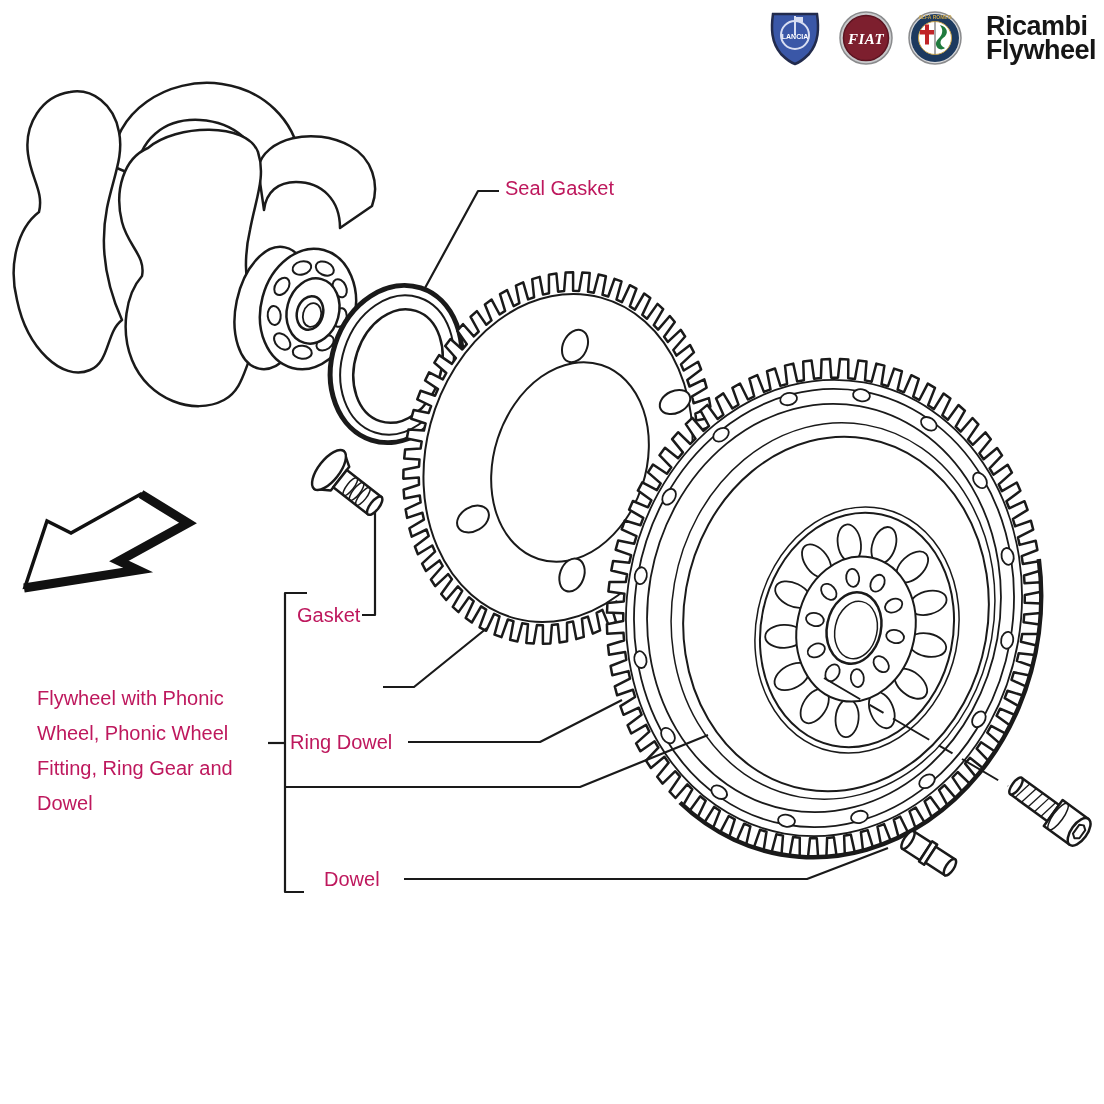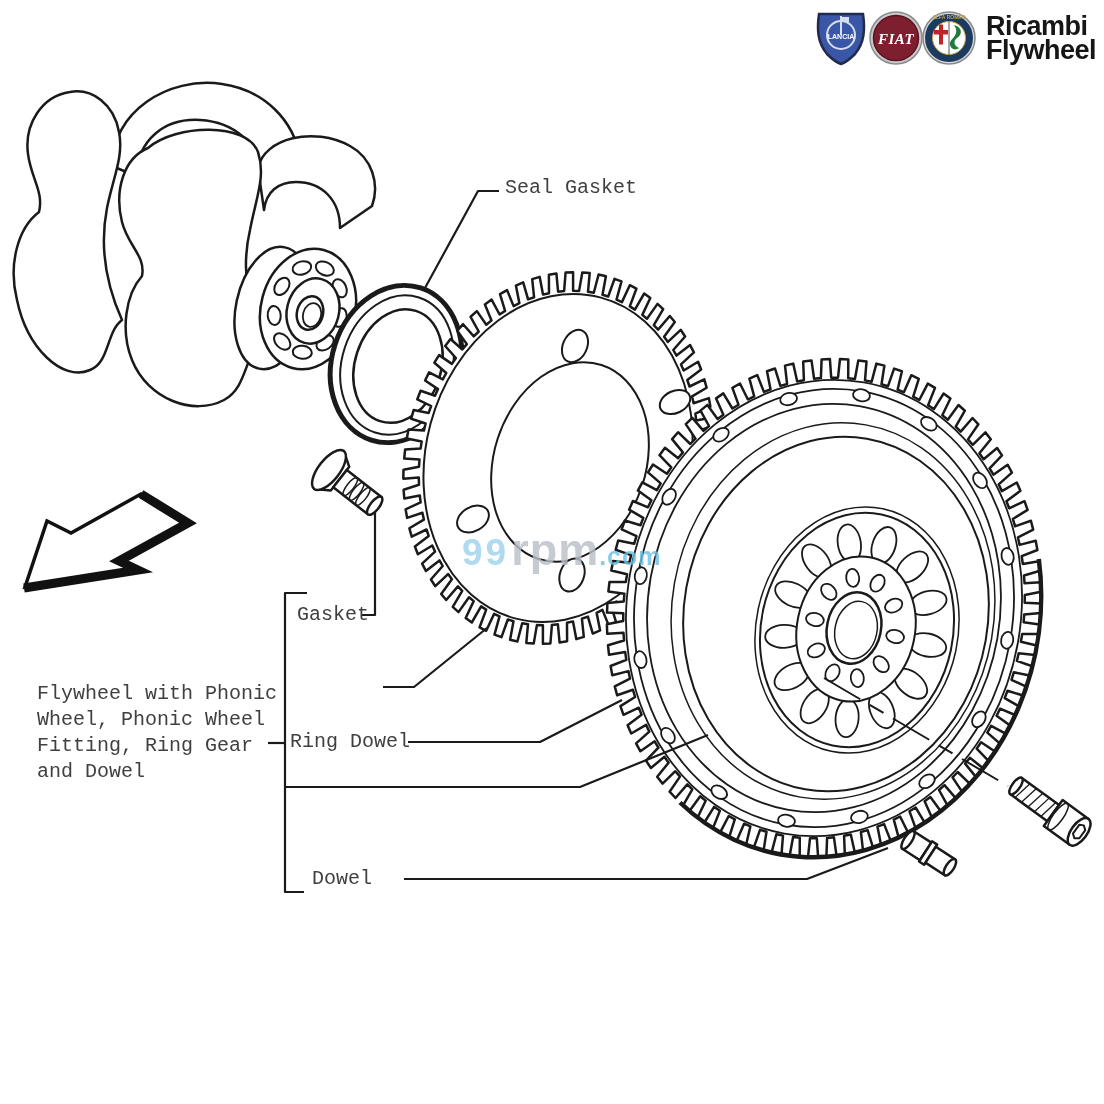--- a/index.html
+++ b/index.html
@@ -4,40 +4,39 @@
 <style>
   html,body{margin:0;padding:0;}
   body{
     width:1104px;height:1104px;position:relative;overflow:hidden;
     background:#ffffff;font-family:"Liberation Sans",sans-serif;
   }
   .stage{position:absolute;inset:0;width:1104px;height:1104px;}
   svg.diagram{position:absolute;left:0;top:0;z-index:1;}
   
   .lbl{
-    position:absolute;z-index:3;color:#404040;font-size:20px;line-height:26px;
+    position:absolute;z-index:3;color:#be185d;font-size:20px;line-height:26px;
     white-space:nowrap;
-    font-family:Liberation Mono, monospace;
   }
   .lbl.wrap{white-space:normal;}
-  .desc{line-height:26px;}
+  .desc{line-height:35px;}
   
   .wm{
     position:absolute;left:462px;top:524px;z-index:2;display:flex;
     align-items:baseline;opacity:.82;pointer-events:none;
   }
   .wm-99{font-size:37px;font-weight:bold;color:#9ed2ec;letter-spacing:3px;}
   .wm-rpm{font-size:45px;font-weight:bold;color:#b9c0c7;letter-spacing:1px;margin-left:2px;}
   .wm-com{font-size:25px;font-weight:bold;color:#70bfe4;letter-spacing:1px;}
   
   .brand{position:absolute;right:8px;top:8px;z-index:3;display:flex;align-items:center;}
-  .brand-badges{display:flex;align-items:flex-start;}
+  .brand-badges{display:flex;align-items:flex-start;gap:16px;}
   .brand-badge{display:block;}
   .brand-text{
-    margin-left:8px;font-weight:bold;font-size:27px;line-height:24px;
+    margin-left:22px;font-weight:bold;font-size:27px;line-height:24px;
     color:#161616;letter-spacing:-0.5px;
   }
 </style>
 </head>
 <body>
 
 <div class="stage">
 
   <svg class="diagram" width="1104" height="1104" viewBox="0 0 1104 1104">
 
@@ -191,29 +190,24 @@
     </g>
   </svg>
 
   <div class="lbl" style="left:505px;top:175px;">Seal Gasket</div>
 
   <div class="lbl" style="left:297px;top:602px;">Gasket</div>
 
 
   <div class="lbl" style="left:290px;top:729px;">Ring Dowel</div>
 
-  <div class="lbl" style="left:312px;top:866px;">Dowel</div>
+  <div class="lbl" style="left:324px;top:866px;">Dowel</div>
 
   <div class="lbl wrap desc" style="left:37px;top:681px;width:242px;">Flywheel with Phonic Wheel, Phonic Wheel Fitting, Ring Gear and Dowel</div>
 
-  <div class="wm">
-    <span class="wm-99">99</span>
-      <span class="wm-rpm">rpm</span>
-      <span class="wm-com">.com</span>
-  </div>
 
   <div class="brand">
     <div class="brand-badges">
 
       <svg class="brand-badge" width="60" height="60" viewBox="0 0 60 60">
         <path d="M8,6 H52 C54,20 54,34 44,46 C38,52 33,55 30,56 C27,55 22,52 16,46 C6,34 6,20 8,6 Z" fill="#3a57a7" stroke="#222b4d" stroke-width="2.5"></path>
         <circle cx="30" cy="27" r="14" fill="none" stroke="#d8def2" stroke-width="2"></circle>
         <line x1="30" y1="8" x2="30" y2="27" stroke="#d8def2" stroke-width="2"></line>
         <rect x="30" y="9" width="8" height="5" fill="#d8def2"></rect>
         <text x="30" y="31" text-anchor="middle" font-size="7" font-weight="bold" fill="#ffffff" font-family="Liberation Sans, sans-serif">LANCIA</text>

